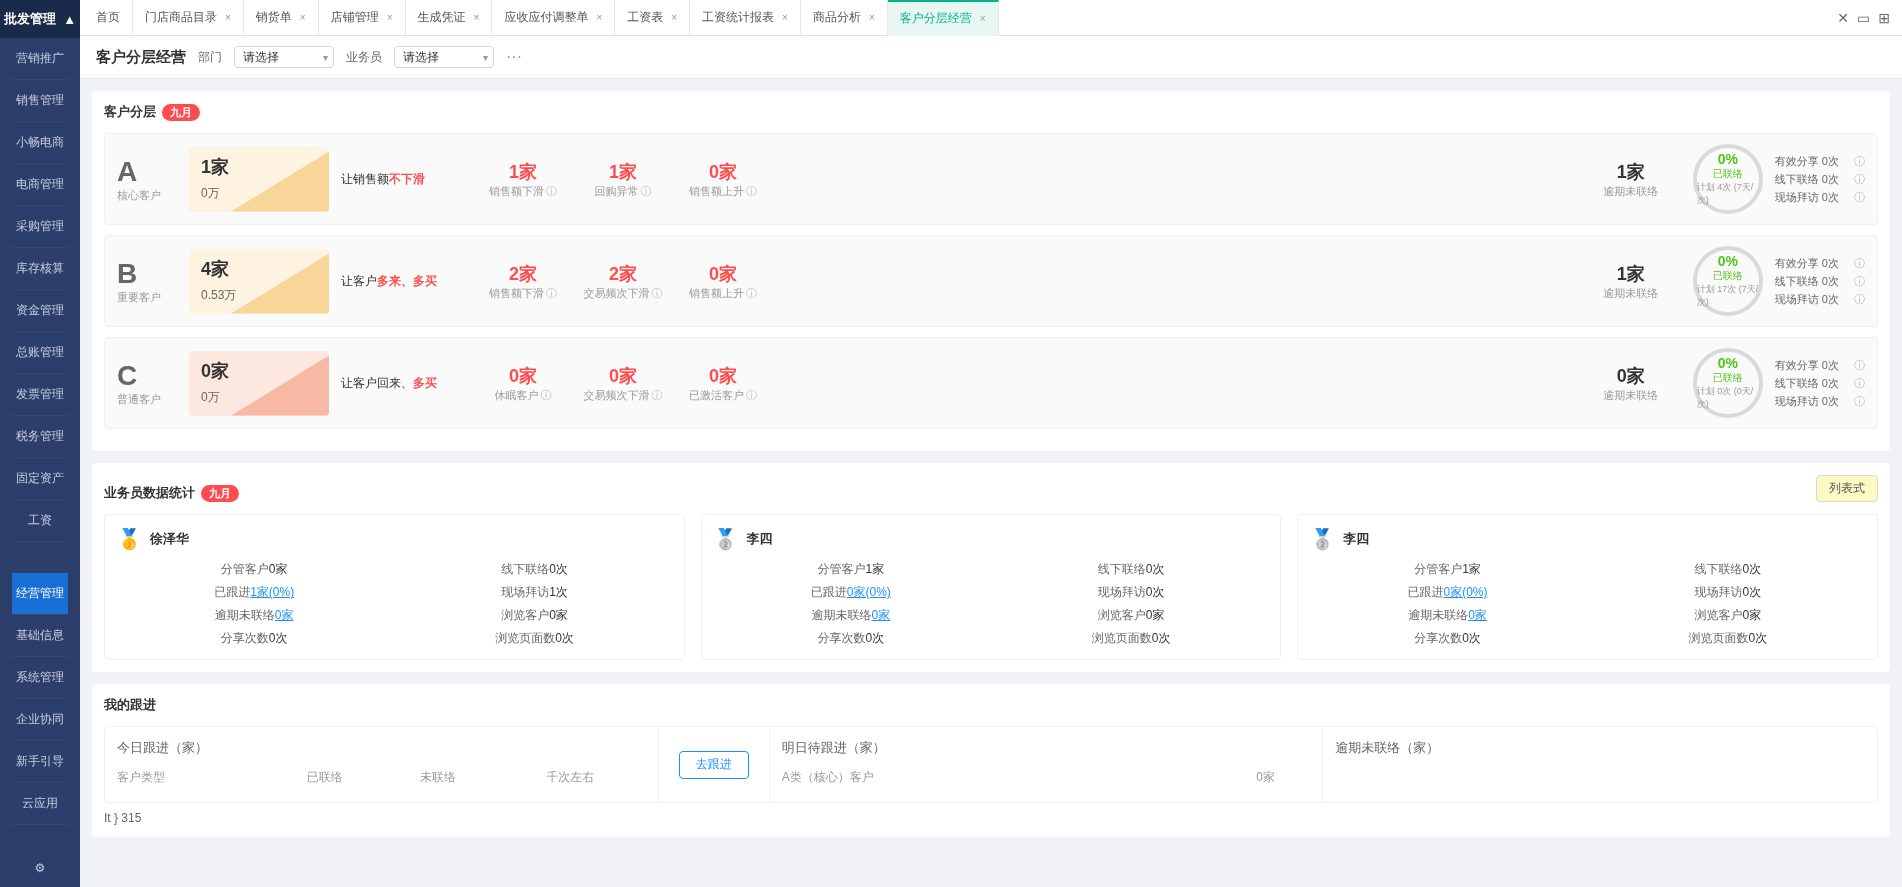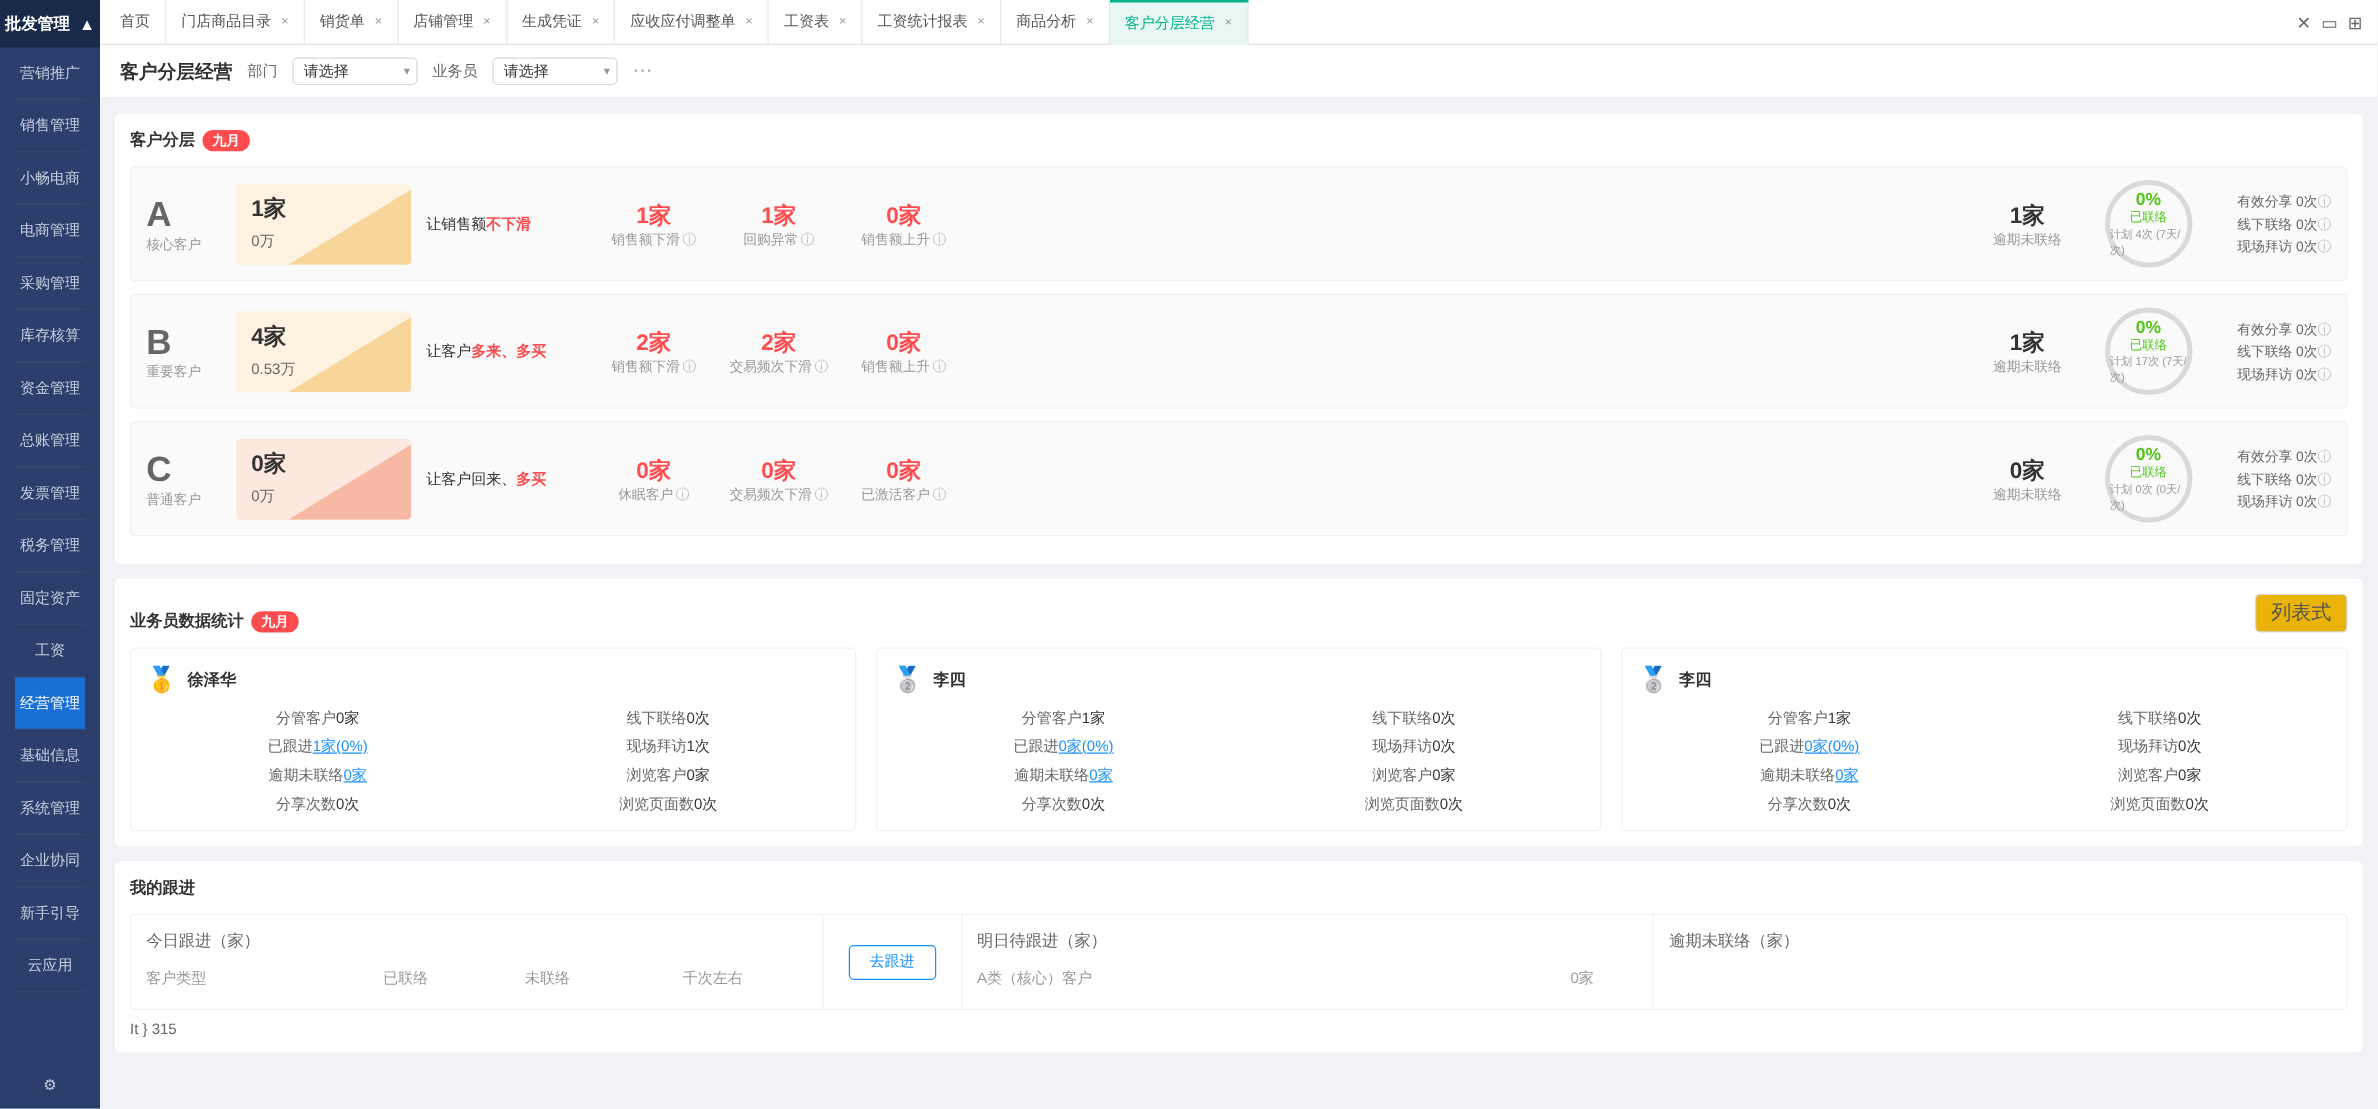--- a/index.html
+++ b/index.html
@@ -32,21 +32,21 @@
     }
     .sidebar-item {
       width: 100%;
       text-align: center;
       padding: 12px 4px;
       cursor: pointer;
       color: #c5cde0;
       font-size: 12px;
       border-bottom: 1px solid #374870;
     }
-    .sidebar-item.active { background: #1a6fd4; color: #fff; }
+    .sidebar-item.active { background: #1a6fd4; color: #fff; margin-top: 31px; }
     .sidebar-gear {
       margin-top: auto;
       width: 100%;
       text-align: center;
       padding: 12px 4px;
       cursor: pointer;
       color: #c5cde0;
     }
 
     
@@ -142,40 +142,40 @@
     .contact-count { font-size: 18px; font-weight: bold; color: #333; }
     .contact-label { font-size: 11px; color: #999; }
 
     .tier-circle { width: 70px; height: 70px; border-radius: 50%; border: 4px solid #e0e0e0; display: flex; flex-direction: column; align-items: center; justify-content: center; flex-shrink: 0; }
     .circle-pct { font-size: 14px; font-weight: bold; }
     .circle-pct.green { color: #52c41a; }
     .circle-label { font-size: 10px; color: #52c41a; }
     .circle-sub { font-size: 9px; color: #999; }
 
     .tier-right-stats { font-size: 11px; color: #666; display: flex; flex-direction: column; gap: 3px; }
-    .tier-right-stats .stat-row { display: flex; gap: 0; align-items: center; margin-left: 24px; }
+    .tier-right-stats .stat-row { display: flex; gap: 15px; align-items: center; }
 
     
     .staff-grid { display: grid; grid-template-columns: repeat(3, 1fr); gap: 16px; }
     .staff-card { border: 1px solid #f0f0f0; border-radius: 4px; padding: 12px; }
     .staff-header { display: flex; align-items: center; gap: 8px; margin-bottom: 10px; font-size: 13px; font-weight: bold; color: #333; }
     .staff-medal { font-size: 20px; }
     .staff-stats { display: grid; grid-template-columns: 1fr 1fr; gap: 6px; font-size: 12px; }
     .staff-stat-row { display: flex; justify-content: center; color: #666; }
     .staff-stat-val { color: #1890ff; text-decoration: underline; cursor: pointer; }
     .staff-stat-val.plain { color: #333; text-decoration: none; }
 
     
     .follow-section { background: #fff; margin: 0 12px 0; border-radius: 4px; padding: 12px; }
     .follow-title { font-size: 13px; color: #666; margin-bottom: 8px; }
     .goto-btn { background: #fff; border: 1px solid #1890ff; color: #1890ff; border-radius: 4px; padding: 4px 16px; cursor: pointer; font-size: 12px; height: 28px; }
 
     
     .section-header-row { display: flex; align-items: flex-end; justify-content: space-between; margin-bottom: 12px; }
-    .list-view-btn { border: 1px solid #d9d9d9; background: #eab308; border-radius: 4px; padding: 4px 12px; font-size: 16px; cursor: pointer; color: #555; }
+    .list-view-btn { border: 1px solid #d9d9d9; background: #fef9c3; border-radius: 4px; padding: 4px 12px; font-size: 12px; cursor: pointer; color: #555; }
   </style>
 </head>
 <body>
 
 <div class="sidebar">
   <div class="sidebar-header">
     <span>批发管理</span>
     <span>▲</span>
   </div>
   <div id="sidebar-items-container">

